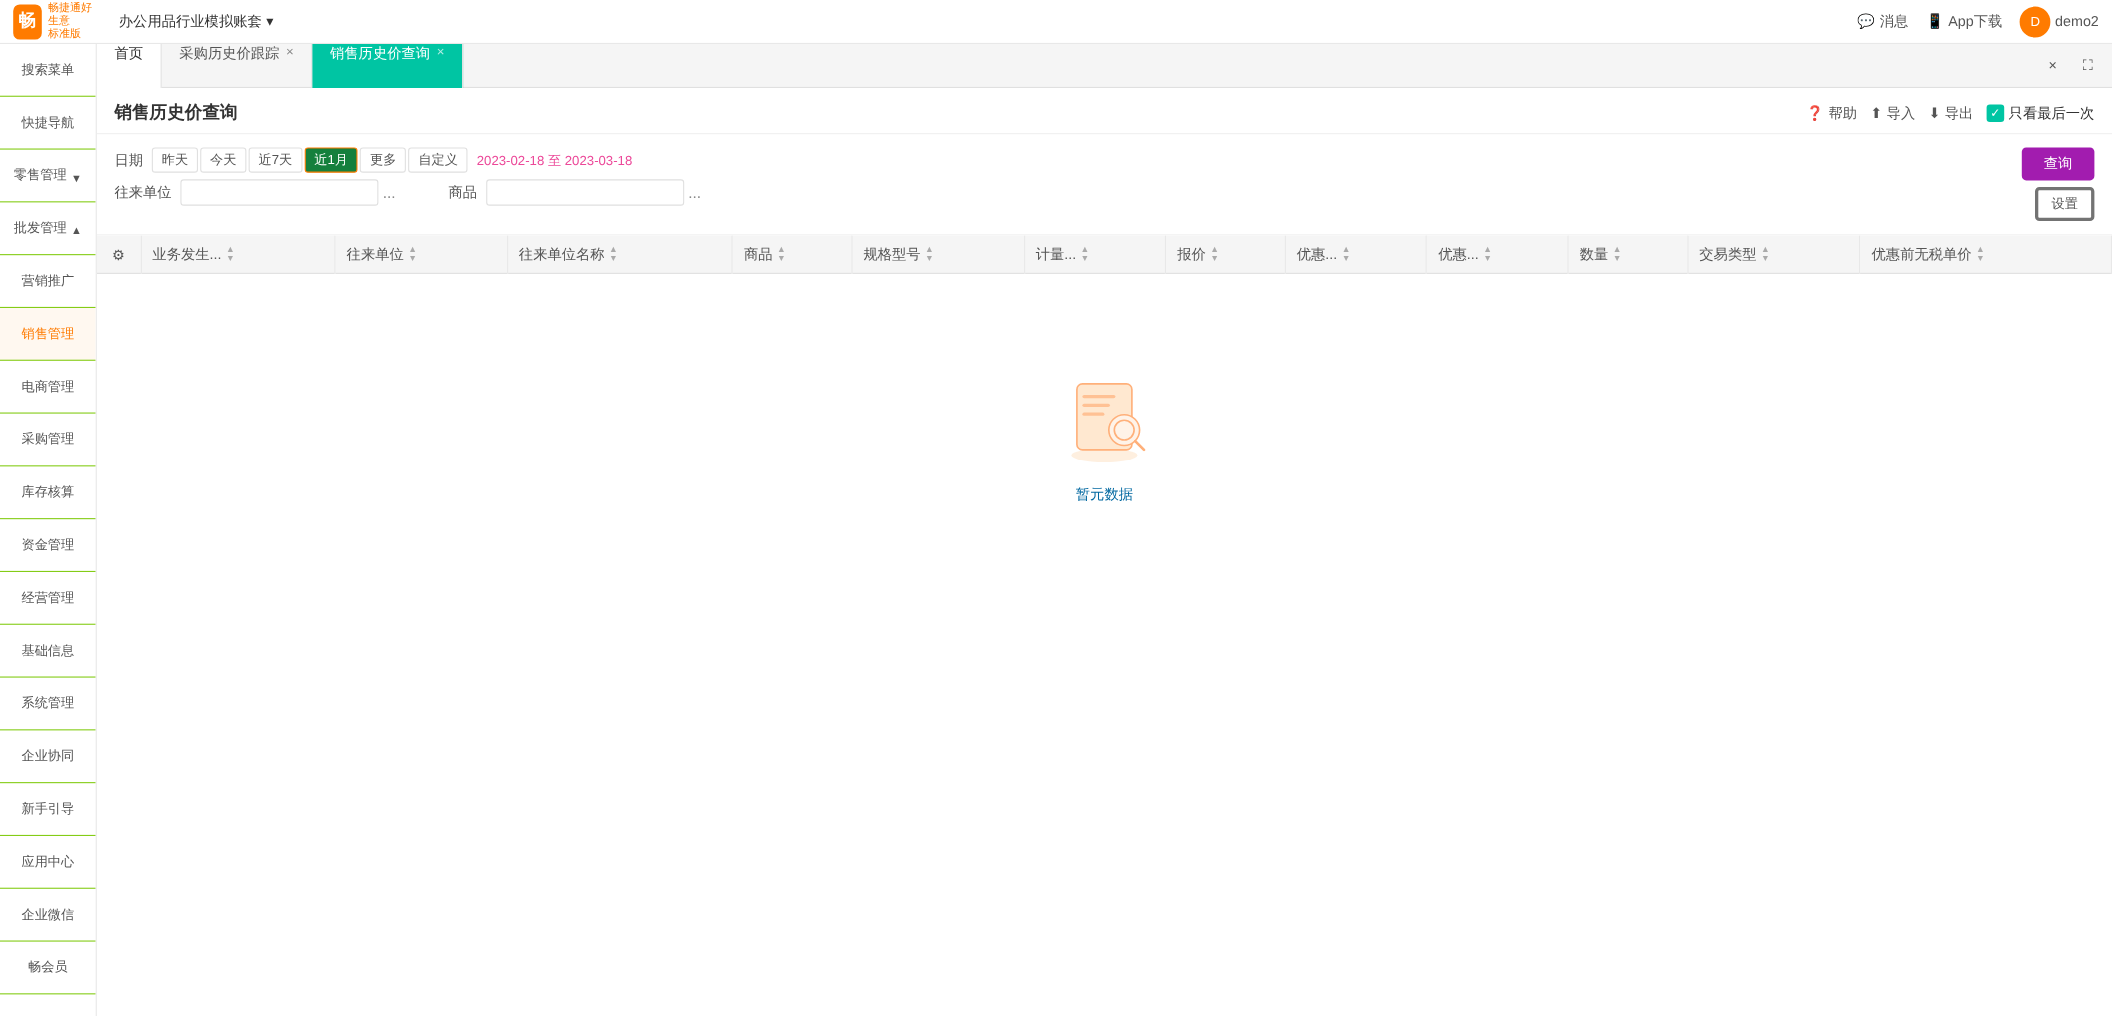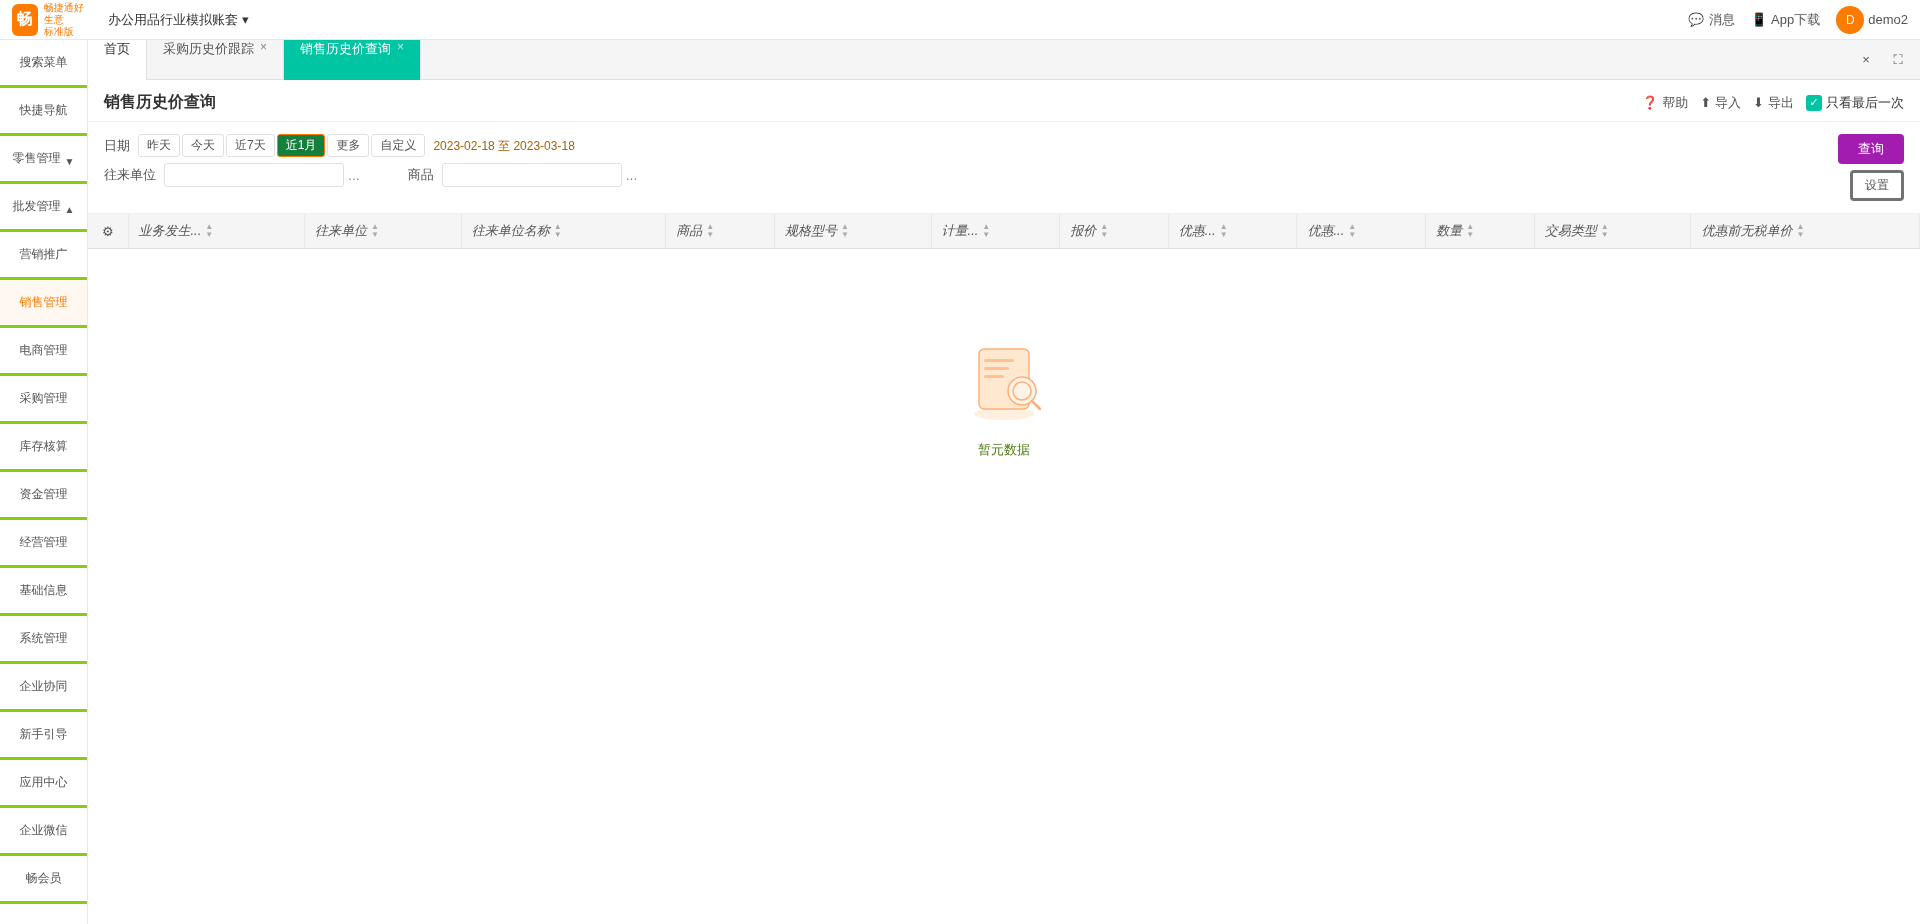--- a/index.html
+++ b/index.html
@@ -99,21 +99,21 @@
     .sidebar-item {
       display: flex;
       flex-direction: column;
       align-items: center;
       justify-content: center;
       padding: 10px 4px;
       cursor: pointer;
       font-size: 12px;
       color: #555;
       min-height: 48px;
-      border-bottom: 3px solid #84cc16;
+      border-bottom: 1px solid #84cc16;
     }
     .sidebar-item.active { background: #fff8f0; color: #ff7b00; }
     .sidebar-item .sidebar-arrow {
       font-size: 10px;
       margin-left: 2px;
     }
     .sidebar-item-row {
       display: flex;
       align-items: flex-end;
       gap: 2px;
@@ -259,21 +259,21 @@
       color: #555;
       background: #fff;
     }
     .date-btn.active {
       background: #15803d;
       color: #fff;
       border-color: #ff7b00;
     }
     .date-range-text {
       font-size: 12px;
-      color: #a16207;
+      color: #ec4899;
       margin-top: 2px;
     }
     .filter-input-group {
       display: flex;
       align-items: center;
       gap: 4px;
     }
     .filter-input {
       border: 1px solid #e0e0e0;
       border-radius: 3px;
@@ -329,21 +329,20 @@
       font-weight: normal;
       border-right: 1px solid #e8e8e8;
       white-space: nowrap;
       cursor: pointer;
       user-select: none;
     }
     .th-inner {
       display: flex;
       align-items: center;
       gap: 4px;
-      font-style: italic;
     }
     .sort-arrows {
       display: flex;
       flex-direction: column;
       font-size: 8px;
       color: #aaa;
       line-height: 1;
     }
     .th-settings {
       width: 40px;
@@ -359,21 +358,21 @@
       padding: 80px 0;
       color: #aaa;
     }
     .empty-icon {
       width: 100px;
       height: 100px;
       margin-bottom: 12px;
     }
     .empty-text {
       font-size: 13px;
-      color: #4d7c0f;
+      color: #0369a1;
     }
 
     
     .filter-section {
       padding: 12px 16px;
       border-bottom: 1px solid #f0f0f0;
       display: flex;
       align-items: flex-start;
       gap: 0;
     }

